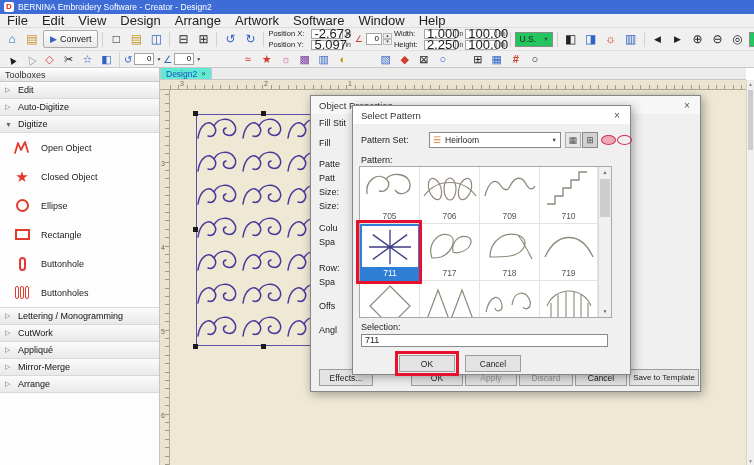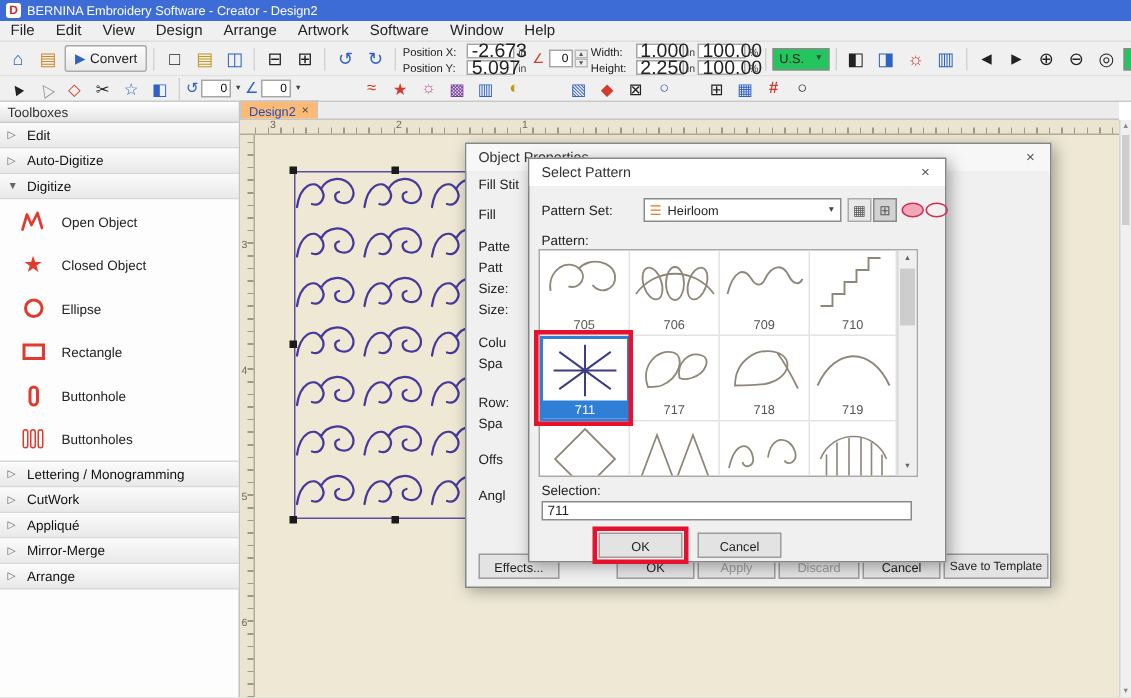--- a/index.html
+++ b/index.html
@@ -4,37 +4,37 @@
 <style>
 *{margin:0;padding:0;box-sizing:border-box}
 body{background:#888}
 .app{position:relative;width:754px;height:465px;background:#fff;font-family:"Liberation Sans",sans-serif;overflow:hidden}
 
 
 .titlebar{position:absolute;left:0;top:0;width:100%;height:14px;background:#3d6cd7;color:#fff;display:flex;align-items:center;gap:4px;padding:0 4px;font-size:8.5px}
 .appicon{width:10px;height:10px;background:#fff;color:#d22;font-weight:bold;font-size:8px;line-height:10px;text-align:center;border-radius:2px;flex:0 0 auto}
 
 
-.menubar{position:absolute;left:0;top:14px;width:100%;height:14px;background:#f0f0f0;border-bottom:1px solid #dcdcdc;display:flex;align-items:center;font-size:10px;color:#222}
+.menubar{position:absolute;left:0;top:14px;width:100%;height:14px;background:#f0f0f0;border-bottom:1px solid #dcdcdc;display:flex;align-items:center;font-size:13px;color:#222}
 .menubar span{padding:0 7px}
 
 
 .tb{position:absolute;left:0;width:100%;background:#f0f0f0;display:flex;align-items:center;padding:0 3px;gap:2px}
 .tb1{top:28px;height:23px;border-bottom:1px solid #e0e0e0}
 .tb2{top:51px;height:17px;border-bottom:1px solid #c9c9c9}
 .ic{width:18px;height:18px;display:flex;align-items:center;justify-content:center;font-size:12px;color:#555;flex:0 0 auto}
 .ic2{width:17px;height:15px;display:flex;align-items:center;justify-content:center;font-size:11px;color:#555;flex:0 0 auto}
 .blue{color:#2f62c4}.orange{color:#cf8a2b}.red{color:#d23b2f}.purple{color:#7b3fa0}.gold{color:#bf9a20}.dark{color:#222}.pink{color:#c75a9b}.gray{color:#999}
 .rot-35{transform:rotate(-35deg)}
 .vsep{width:1px;height:15px;background:#d2d2d2;margin:0 2px;flex:0 0 auto}
 .spacer14{width:14px;flex:0 0 auto}.spacer22{width:22px;flex:0 0 auto}.spacer34{width:34px;flex:0 0 auto}
 .convert{display:flex;align-items:center;gap:3px;height:18px;padding:0 6px;border:1px solid #ababab;background:linear-gradient(#fcfcfc,#e9e9e9);font-size:9px;color:#222;border-radius:2px;flex:0 0 auto}
 .convert .ci{color:#2f62c4;font-size:9px}
 .grp{display:flex;flex-direction:column;justify-content:center;gap:1px;flex:0 0 auto}
-.frow{display:flex;align-items:flex-end;gap:2px;font-size:7.5px;color:#222;white-space:nowrap}
+.frow{display:flex;align-items:center;gap:2px;font-size:7.5px;color:#222;white-space:nowrap}
 .flab{width:41px}.flab2{width:28px}
 .fval{width:32px;height:10px;line-height:8px;background:#fff;border:1px solid #a5a5a5;text-align:right;padding:0 2px;font-size:13px}
 .funit{font-size:7px;color:#444}
 .spin{display:flex;flex-direction:column;width:9px;flex:0 0 auto}
 .spin span{height:6px;font-size:4.5px;line-height:4px;text-align:center;color:#555;border:1px solid #bbb;background:#eee}
 .anglegrp{display:flex;align-items:center;gap:1px;flex:0 0 auto}
 .aval{width:16px;height:12px;line-height:10px;background:#fff;border:1px solid #a5a5a5;font-size:8px;text-align:right;padding:0 2px}
 .combo{display:flex;align-items:center;height:15px;background:#22c55e;border:1px solid #8a8a8a;font-size:8.5px;color:#222;padding:0 3px 0 4px;gap:3px;flex:0 0 auto}
 .combo .dd{font-size:5.5px;color:#444;margin-left:auto}
 .zoomwrap{margin-left:auto;display:flex;align-items:center;gap:2px;padding-right:10px}
@@ -53,21 +53,21 @@
 .item .iw{width:20px;display:flex;justify-content:center;align-items:center}
 .i-star{color:#e23b2e;font-size:15px;line-height:15px}
 .i-ellipse{width:13px;height:13px;border:2px solid #e23b2e;border-radius:50%}
 .i-rect{width:15px;height:11px;border:2px solid #e23b2e}
 .i-bh{width:7px;height:14px;border:2px solid #e23b2e;border-radius:4px}
 .i-bhs{display:flex;gap:1px}
 .i-bhs i{width:4px;height:13px;border:1.5px solid #e23b2e;border-radius:3px;display:block}
 
 
 .tabbar{position:absolute;left:160px;top:68px;right:8px;height:12px;background:#ececec;border-bottom:1px solid #c6c6c6;display:flex;align-items:flex-end}
-.tab{height:12px;display:flex;align-items:center;gap:4px;background:#fdba74;border:1px solid #c6c6c6;border-bottom:none;padding:0 5px;font-size:8.5px;color:#1f4fc0}
+.tab{height:12px;display:flex;align-items:center;gap:4px;background:#5eead4;border:1px solid #c6c6c6;border-bottom:none;padding:0 5px;font-size:8.5px;color:#1f4fc0}
 .tclose{color:#444;font-size:8px}
 
 
 .hruler{position:absolute;left:160px;top:80px;width:586px;height:10px;background:#eae4d0;border-bottom:1px solid #b3ab94}
 .hticks{position:absolute;left:10px;right:0;bottom:0;height:4px;background:repeating-linear-gradient(90deg,rgba(100,93,72,.55) 0 1px,transparent 1px 8.4px)}
 .rh{position:absolute;top:0;font-size:7px;color:#6e6753}
 .rh0{left:20px}.rh1{left:104px}.rh2{left:188px}
 .vruler{position:absolute;left:160px;top:90px;width:10px;bottom:0;background:#eae4d0;border-right:1px solid #b3ab94}
 .vticks{position:absolute;top:0;bottom:0;right:0;width:4px;background:repeating-linear-gradient(0deg,rgba(100,93,72,.55) 0 1px,transparent 1px 8.4px)}
 .rv{position:absolute;left:1px;font-size:7px;color:#6e6753}

